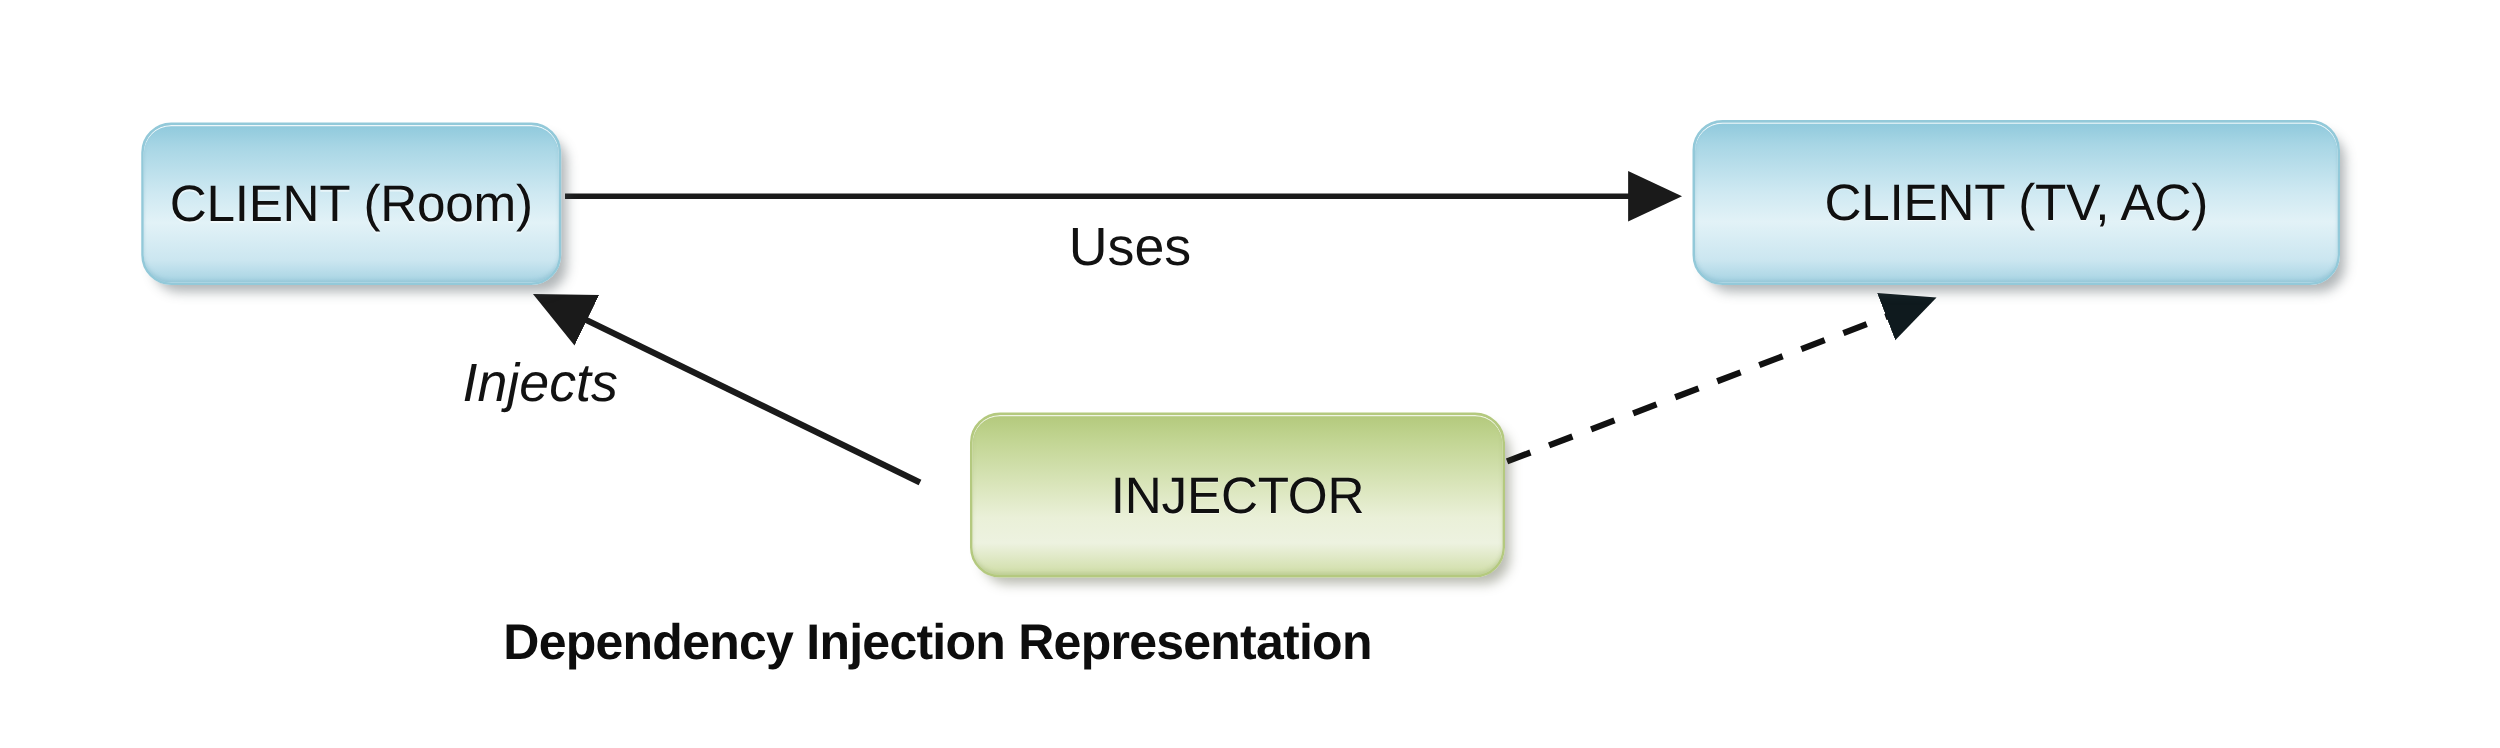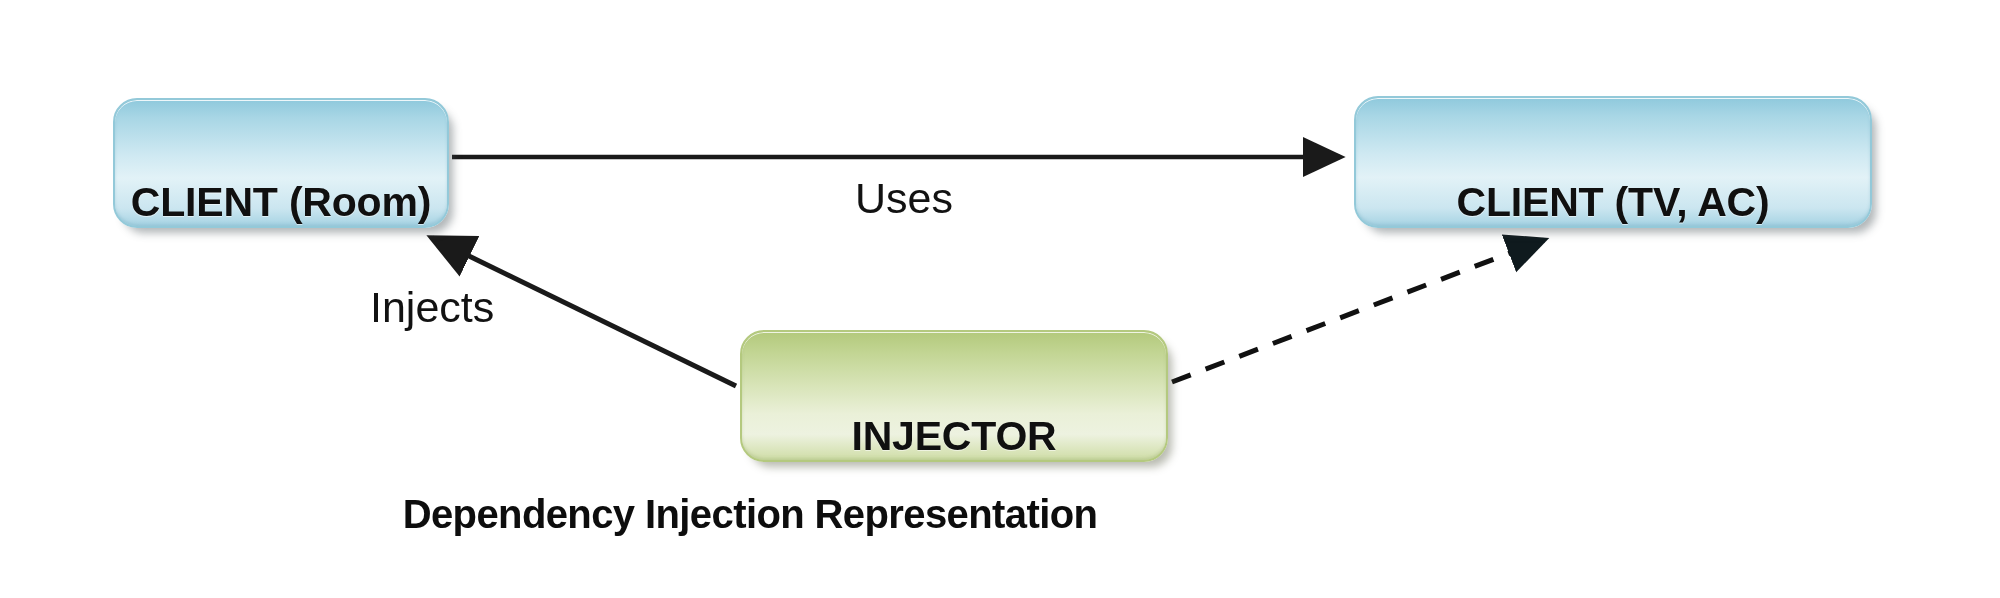--- a/index.html
+++ b/index.html
@@ -25,23 +25,22 @@
     height: 598px;
     pointer-events: none;
   }
 
   
   .node {
     position: absolute;
     box-sizing: border-box;
     border-radius: 24px;
     display: flex;
-    align-items: flex-end;
+    align-items: center;
     justify-content: center;
-    font-weight: bold;
   }
 
   .node-label {
     font-size: 41px;
     letter-spacing: -0.2px;
     color: #101010;
     white-space: nowrap;
     text-shadow: 0 1px 0 rgba(255,255,255,0.55);
   }
 
@@ -70,20 +69,21 @@
         #c2d593 16%,
         #d8e4b8 42%,
         #eaf0d8 64%,
         #edf2e0 80%,
         #cfdda6 100%);
     border: 2px solid #b4c97f;
     box-shadow:
       7px 8px 9px -3px rgba(80,85,60,0.40),
       inset 0 1px 0 rgba(255,255,255,0.80),
       inset 0 -2px 3px rgba(150,170,110,0.30);
+    margin-left: 36px;
   }
 
   
   .edge-label {
     position: absolute;
     font-size: 43px;
     color: #121212;
     white-space: nowrap;
     text-shadow: 0 1px 0 rgba(255,255,255,0.6);
   }
@@ -131,17 +131,17 @@
   <div class="node node-blue" id="node-service" style="left:1354px; top:96px; width:518px; height:132px;">
     <span class="node-label">CLIENT (TV, AC)</span>
   </div>
 
   <div class="node node-green" id="node-injector" style="left:740px; top:330px; width:428px; height:132px;">
     <span class="node-label">INJECTOR</span>
   </div>
 
   <div class="edge-label" style="left:855px; top:174px;">Uses</div>
 
-  <div class="edge-label" style="left:370px; top:283px;">Injects</div>
+  <div class="edge-label" style="left:370px; top:283px;font-style:italic;">Injects</div>
 
   <div id="caption">Dependency Injection Representation</div>
 
 </div>
 
 </body></html>

